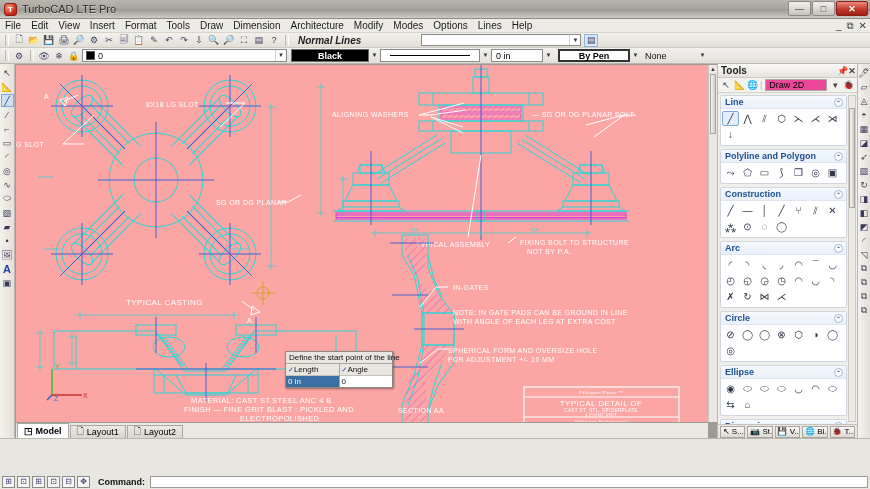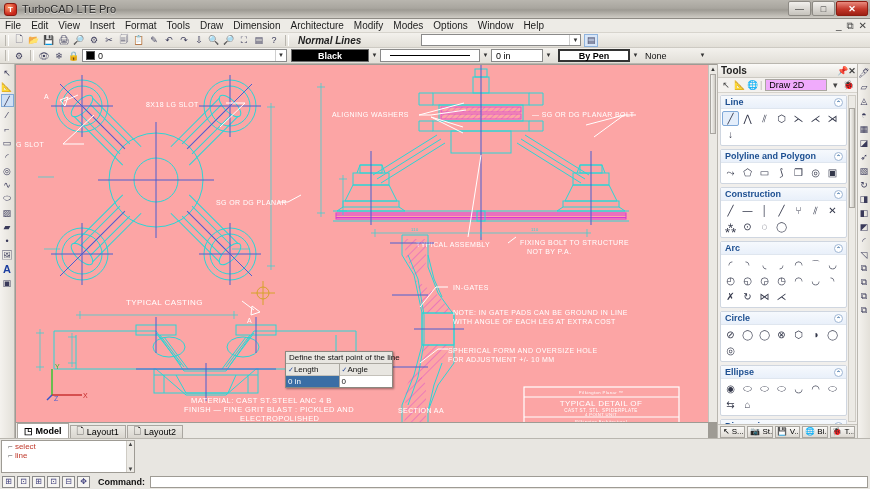--- a/index.html
+++ b/index.html
@@ -196,21 +196,21 @@
     font-weight: bold; font-size: 10px; color: #222;
   }
   .tp-header .sp { flex: 1; }
   .tp-hbtn { width: 10px; text-align: center; font-size: 9px; color: #444; }
   .tp-sub {
     height: 15px; display: flex; align-items: center; gap: 3px;
     padding-left: 3px; background: #f4f2ef;
     border-bottom: 1px solid #d6d3cc; font-size: 9px;
   }
   .tp-sub .mode {
-    border: 1px solid #a9a6a0; background: #f0abfc; height: 12px;
+    border: 1px solid #a9a6a0; background: #ec4899; height: 12px;
     display: flex; align-items: center; padding: 0 3px; font-size: 9px;
     min-width: 62px;
   }
   .tp-scroll { flex: 1; overflow: hidden; position: relative; padding: 2px 10px 2px 2px; }
   .tp-inner-sb { position: absolute; right: 1px; top: 2px; bottom: 2px; width: 8px; background: #eceae5; border: 1px solid #cfccc5; }
   .tp-inner-sb .th { position: absolute; left: 0; right: 0; top: 12px; height: 100px; background: linear-gradient(90deg,#f7f6f3,#cfccc5); border: 1px solid #a9a6a0; }
   .grp {
     border: 1px solid #cfd6e0; background: #fff; margin-bottom: 3px; border-radius: 2px;
   }
   .grp-title {
@@ -294,21 +294,21 @@
     <div class="menu-item">View</div>
     <div class="menu-item">Insert</div>
     <div class="menu-item">Format</div>
     <div class="menu-item">Tools</div>
     <div class="menu-item">Draw</div>
     <div class="menu-item">Dimension</div>
     <div class="menu-item">Architecture</div>
     <div class="menu-item">Modify</div>
     <div class="menu-item">Modes</div>
     <div class="menu-item">Options</div>
-    <div class="menu-item">Window</div>
+    <div class="menu-item">Lines</div>
     <div class="menu-item">Help</div>
     <div class="doc-btns">
       <span>_</span>
       <span>⧉</span>
       <span>✕</span>
     </div>
   </div>
 
   <div class="toolbar">
     <div class="tb-grip"></div>
@@ -921,28 +921,20 @@
       <div class="vti">◹</div>
       <div class="vti">⧉</div>
       <div class="vti">⧉</div>
       <div class="vti">⧉</div>
       <div class="vti">⧉</div>
     </div>
   </div>
 
   <div class="bottom">
     <div class="hist-row">
-      <div class="hist-tree">
-        <div class="node">select</div>
-        <div class="node">line</div>
-        <div class="hist-sb">
-          <div class="ar">▲</div>
-          <div class="ar">▼</div>
-        </div>
-      </div>
     </div>
     <div class="cmd-row">
       <div class="cmd-ico">⊞</div>
       <div class="cmd-ico">⊡</div>
       <div class="cmd-ico">⊞</div>
       <div class="cmd-ico">⊡</div>
       <div class="cmd-ico">⊟</div>
       <div class="cmd-ico">✥</div>
       <span class="cmd-label">Command:</span>
       <input class="cmd-input" placeholder="" style="">

